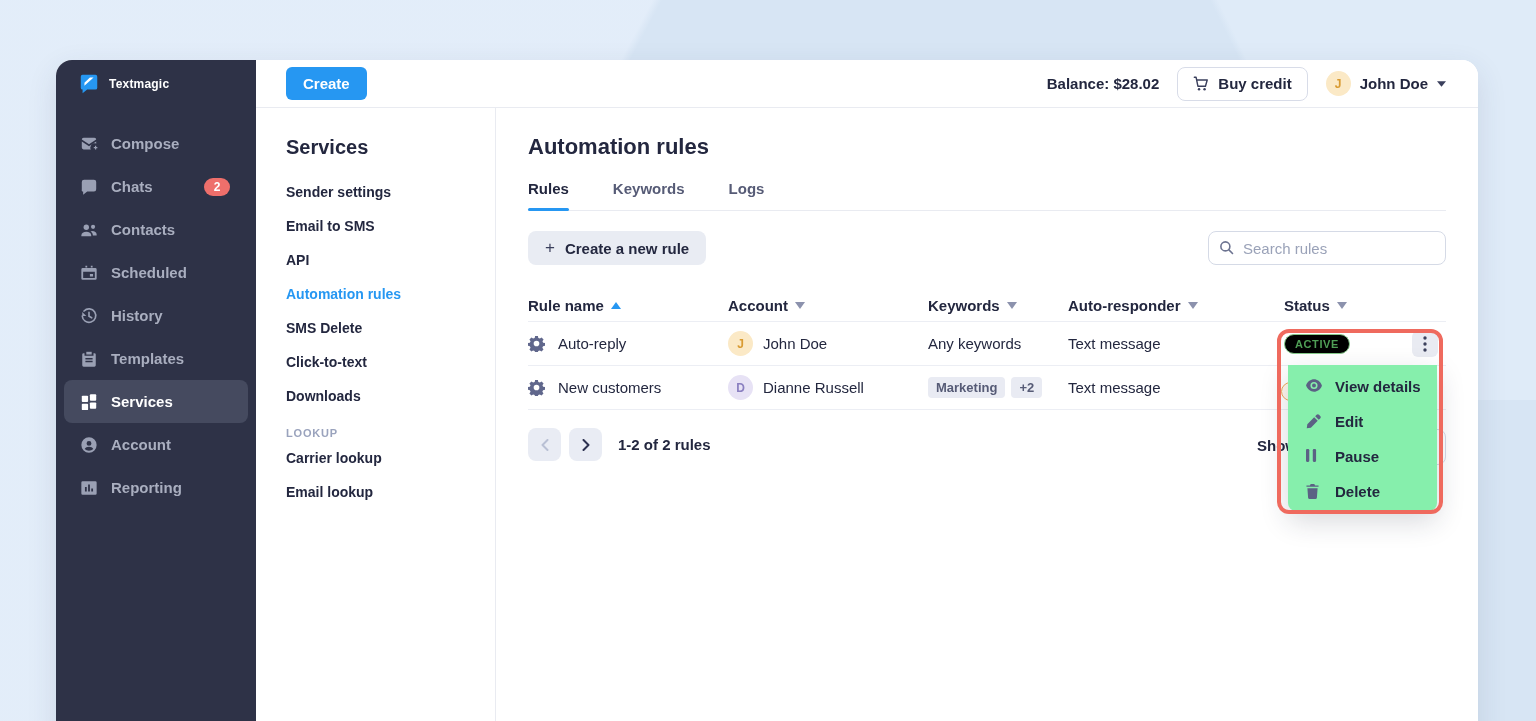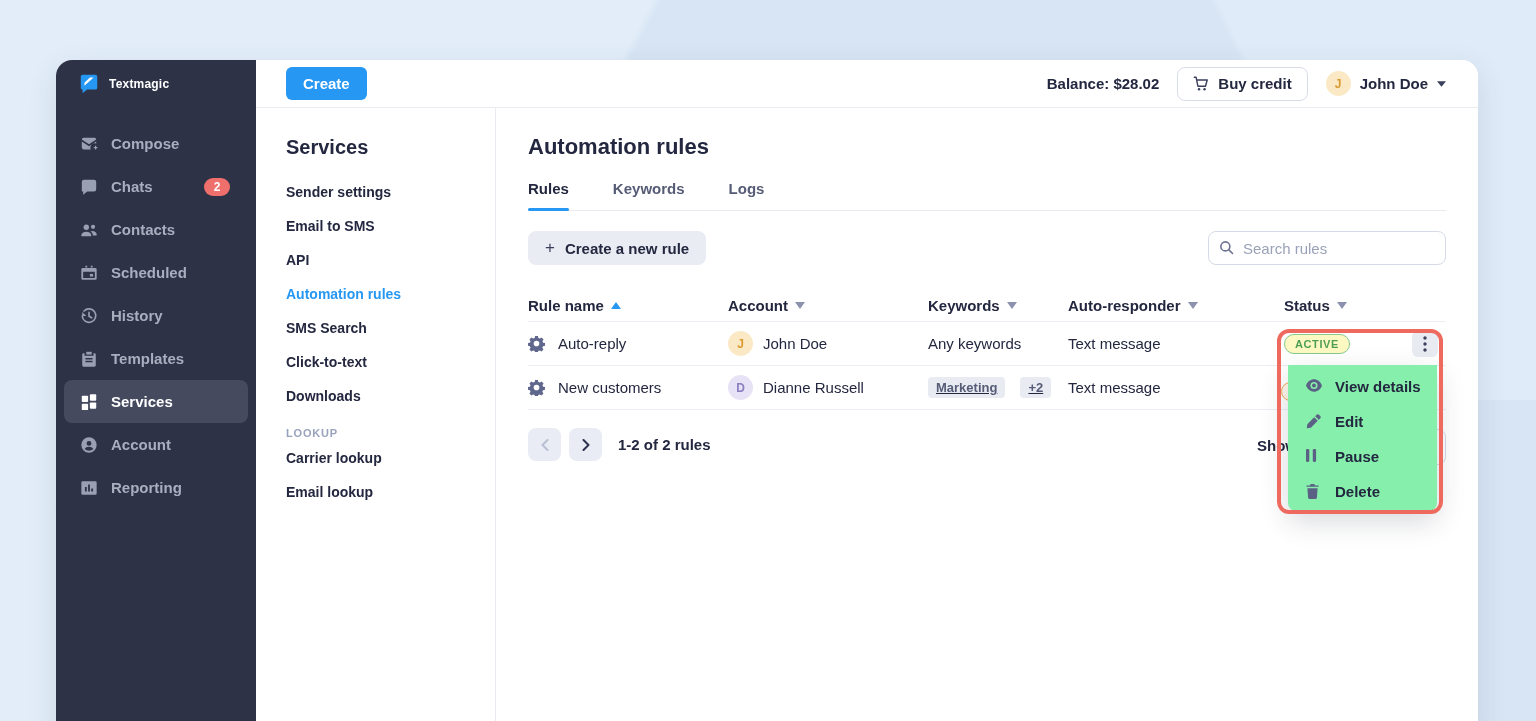--- a/index.html
+++ b/index.html
@@ -80,24 +80,24 @@
   .tbl { margin-top:24px; }
   .tbl-row { display:grid; grid-template-columns:200px 200px 140px 208px 1fr; align-items:center; }
   .tbl-head { height:33px; border-bottom:1px solid #eceef4; }
   .th { display:flex; align-items:center; gap:7px; font-size:15px; font-weight:700; color:#23273f; cursor:pointer; }
   .th .sort-ic { display:inline-flex; }
   .tr { height:44px; border-bottom:1px solid #eceef4; font-size:15px; color:#23273f; }
   .cell-name { display:flex; align-items:center; gap:13px; }
   .gear { width:17px; height:17px; color:#60678c; display:inline-flex; }
   .cell-account { display:flex; align-items:center; gap:10px; }
   .tag { background:#e9ebf3; color:#565b76; font-size:13px; font-weight:600; padding:3px 8px; border-radius:4px; }
-  .tagrow { display:flex; gap:15px;text-decoration:underline; }
+  .tagrow { display:flex; gap:6px; }
   .cell-status { display:flex; align-items:center; justify-content:space-between; padding:0 8px; }
   .badge-active { font-size:11px; font-weight:800; letter-spacing:.6px; color:#4f9e55;
-    border:1px solid #86c98a; background:#fef9c3; padding:3px 10px; border-radius:11px; }
+    border:1px solid #86c98a; background:#000000; padding:3px 10px; border-radius:11px; }
   .kebab { width:26px; height:26px; background:#e9ebf2; border-radius:6px; border:none; display:flex;
     align-items:center; justify-content:center; cursor:pointer; }
   .kebab svg { color:#3c415c; }
   .badge-paused-sliver { position:absolute; left:1281px; top:382px; width:60px; height:19px;
     border:1px solid #f0a95c; background:#fff7ed; border-radius:10px; z-index:2; }
 
   
   .pager { display:flex; align-items:center; gap:8px; margin-top:18px; }
   .pg-btn { width:33px; height:33px; background:#e9ecf4; border:none; border-radius:8px;
     display:flex; align-items:center; justify-content:center; cursor:pointer; }
@@ -250,21 +250,21 @@
       </header>
 
       <div class="content-row">
 
         <aside class="submenu">
           <div class="submenu-title">Services</div>
           <div class="submenu-item">Sender settings</div>
           <div class="submenu-item">Email to SMS</div>
           <div class="submenu-item">API</div>
           <div class="submenu-item active">Automation rules</div>
-          <div class="submenu-item">SMS Search</div>
+          <div class="submenu-item">SMS Delete</div>
           <div class="submenu-item">Click-to-text</div>
           <div class="submenu-item">Downloads</div>
           <div class="submenu-section">LOOKUP</div>
           <div class="submenu-item">Carrier lookup</div>
           <div class="submenu-item">Email lookup</div>
         </aside>
 
         <main class="main">
           <h1 class="page-title">Automation rules</h1>
 

